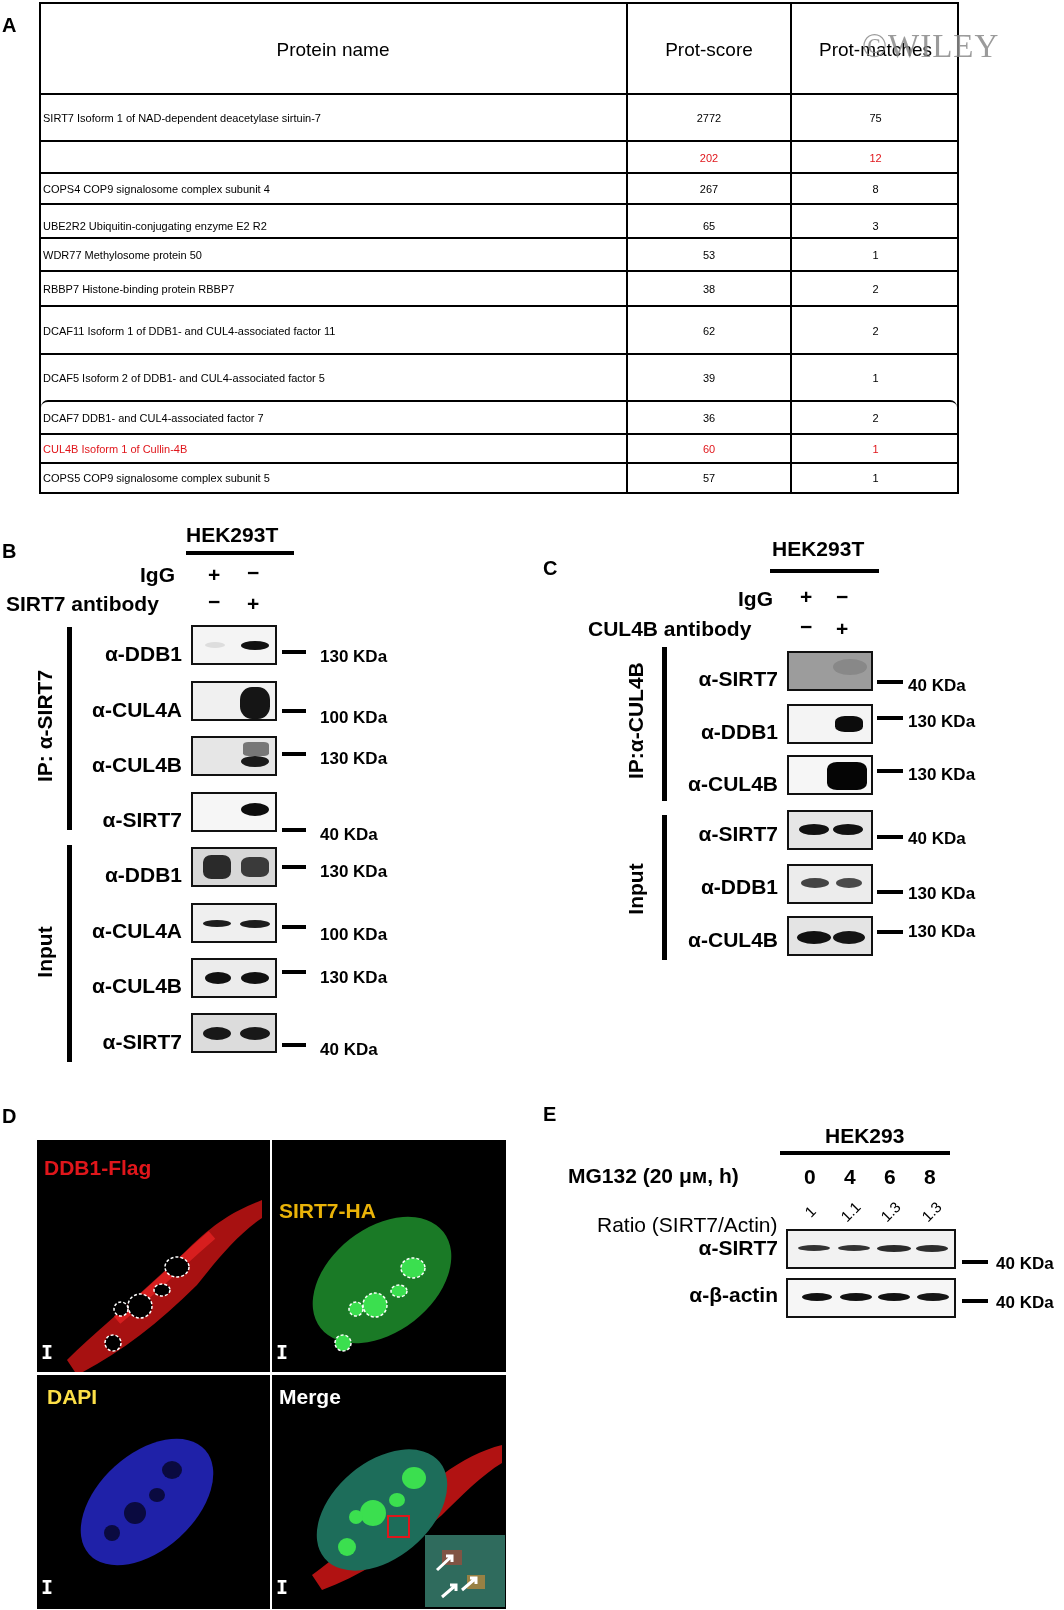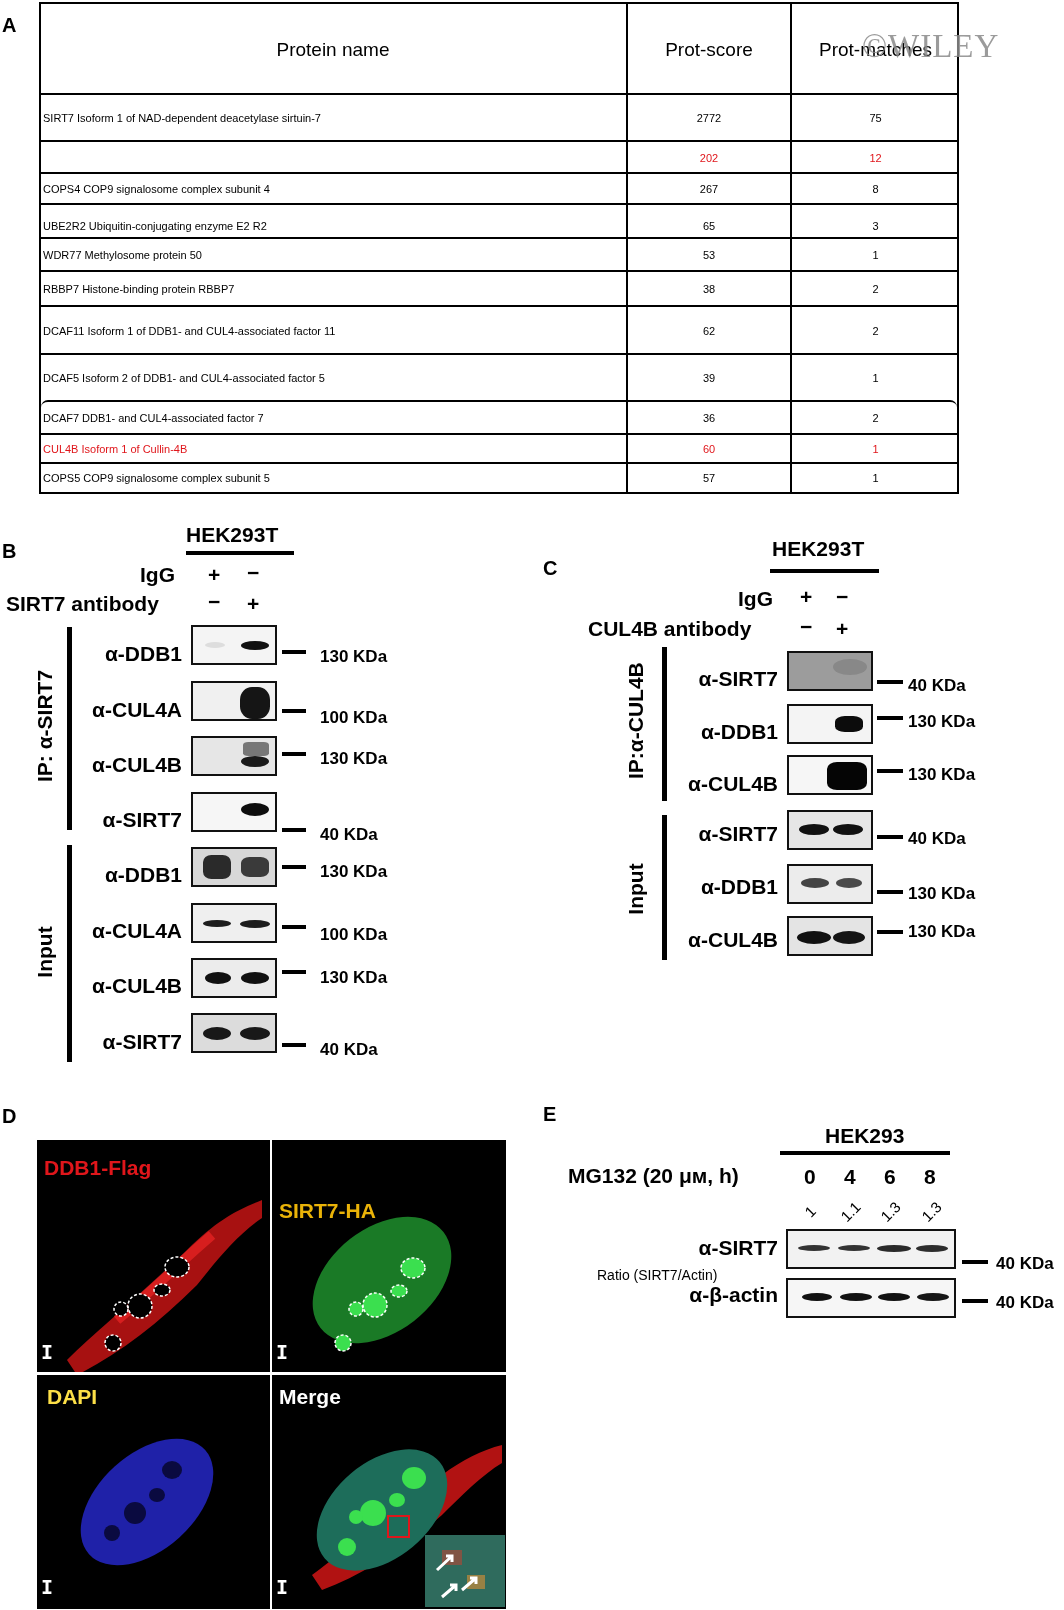--- a/index.html
+++ b/index.html
@@ -300,21 +300,21 @@
 </div>
 
 <div class="abs panel-letter" style="left:543px;top:1103px;">E</div>
 <div class="big" style="left:825px;top:1124px;">HEK293</div>
 <div class="hline" style="left:780px;top:1151px;width:170px;"></div>
 <div class="big" style="left:568px;top:1164px;">MG132 (20 μм, h)</div>
 <div class="big" style="left:804px;top:1165px;">0</div>
 <div class="big" style="left:844px;top:1165px;">4</div>
 <div class="big" style="left:884px;top:1165px;">6</div>
 <div class="big" style="left:924px;top:1165px;">8</div>
-<div class="abs" style="left:597px;top:1267px;font-size:14px;">Ratio (SIRT7/Actin)</div>
+<div class="abs" style="left:597px;top:1213px;font-size:21px;">Ratio (SIRT7/Actin)</div>
 <div class="abs" style="left:806px;top:1203px;font-size:15px;transform:rotate(-45deg);">1</div>
 <div class="abs" style="left:840px;top:1203px;font-size:15px;transform:rotate(-45deg);">1.1</div>
 <div class="abs" style="left:880px;top:1203px;font-size:15px;transform:rotate(-45deg);">1.3</div>
 <div class="abs" style="left:921px;top:1203px;font-size:15px;transform:rotate(-45deg);">1.3</div>
 
 <div class="ab" style="left:650px;top:1236px;width:128px;">α-SIRT7</div>
 <div class="blot" style="left:786px;top:1229px;width:170px;height:40px;background:#f2f2f2;">
   <div class="band" style="left:10px;top:14px;width:32px;height:6px;background:#333;"></div>
   <div class="band" style="left:50px;top:14px;width:32px;height:6px;background:#333;"></div>
   <div class="band" style="left:89px;top:14px;width:34px;height:7px;background:#2a2a2a;"></div>

